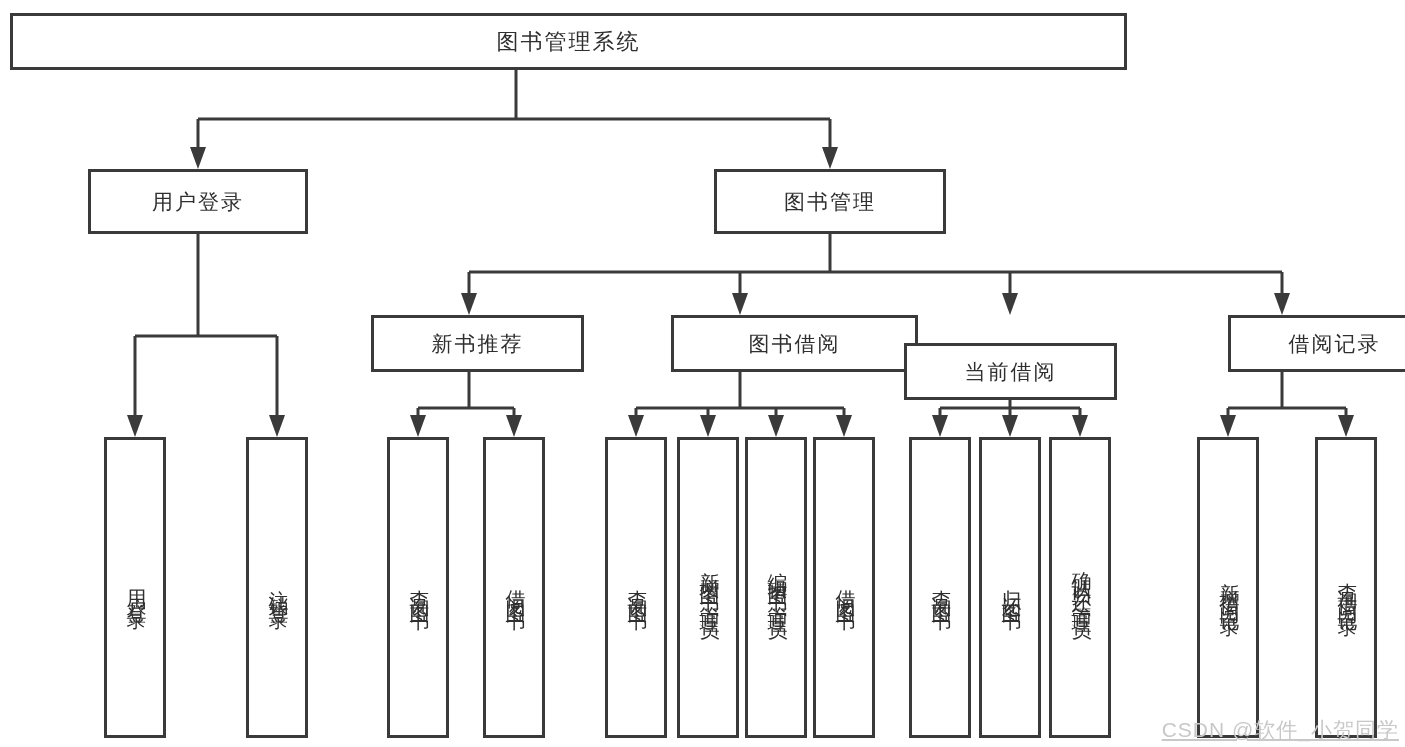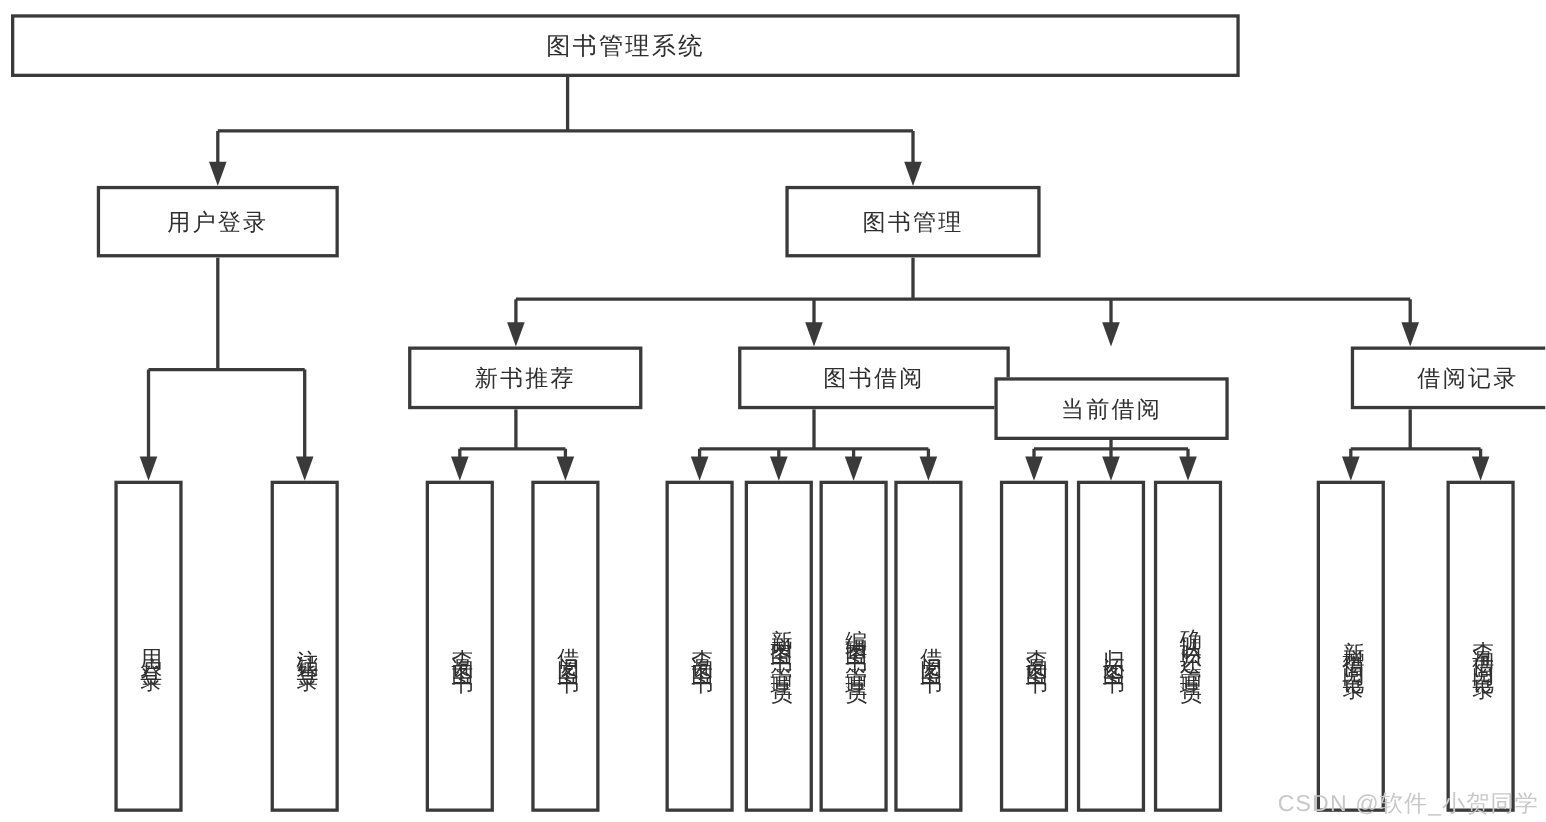--- a/index.html
+++ b/index.html
@@ -48,20 +48,21 @@
   }
   #watermark {
     position: absolute;
     right: 6px;
     bottom: 3px;
     z-index: 3;
     color: #c8c8c8;
     font-size: 21px;
     letter-spacing: 1px;
     white-space: nowrap;
+    text-decoration: underline;
   }
 </style>
 </head>
 <body>
 
 <div id="canvas">
 
   <svg id="connectors" viewBox="0 0 1405 747" xmlns="http://www.w3.org/2000/svg">
     <g stroke="#3a3a3a" stroke-width="3" fill="none">
 

